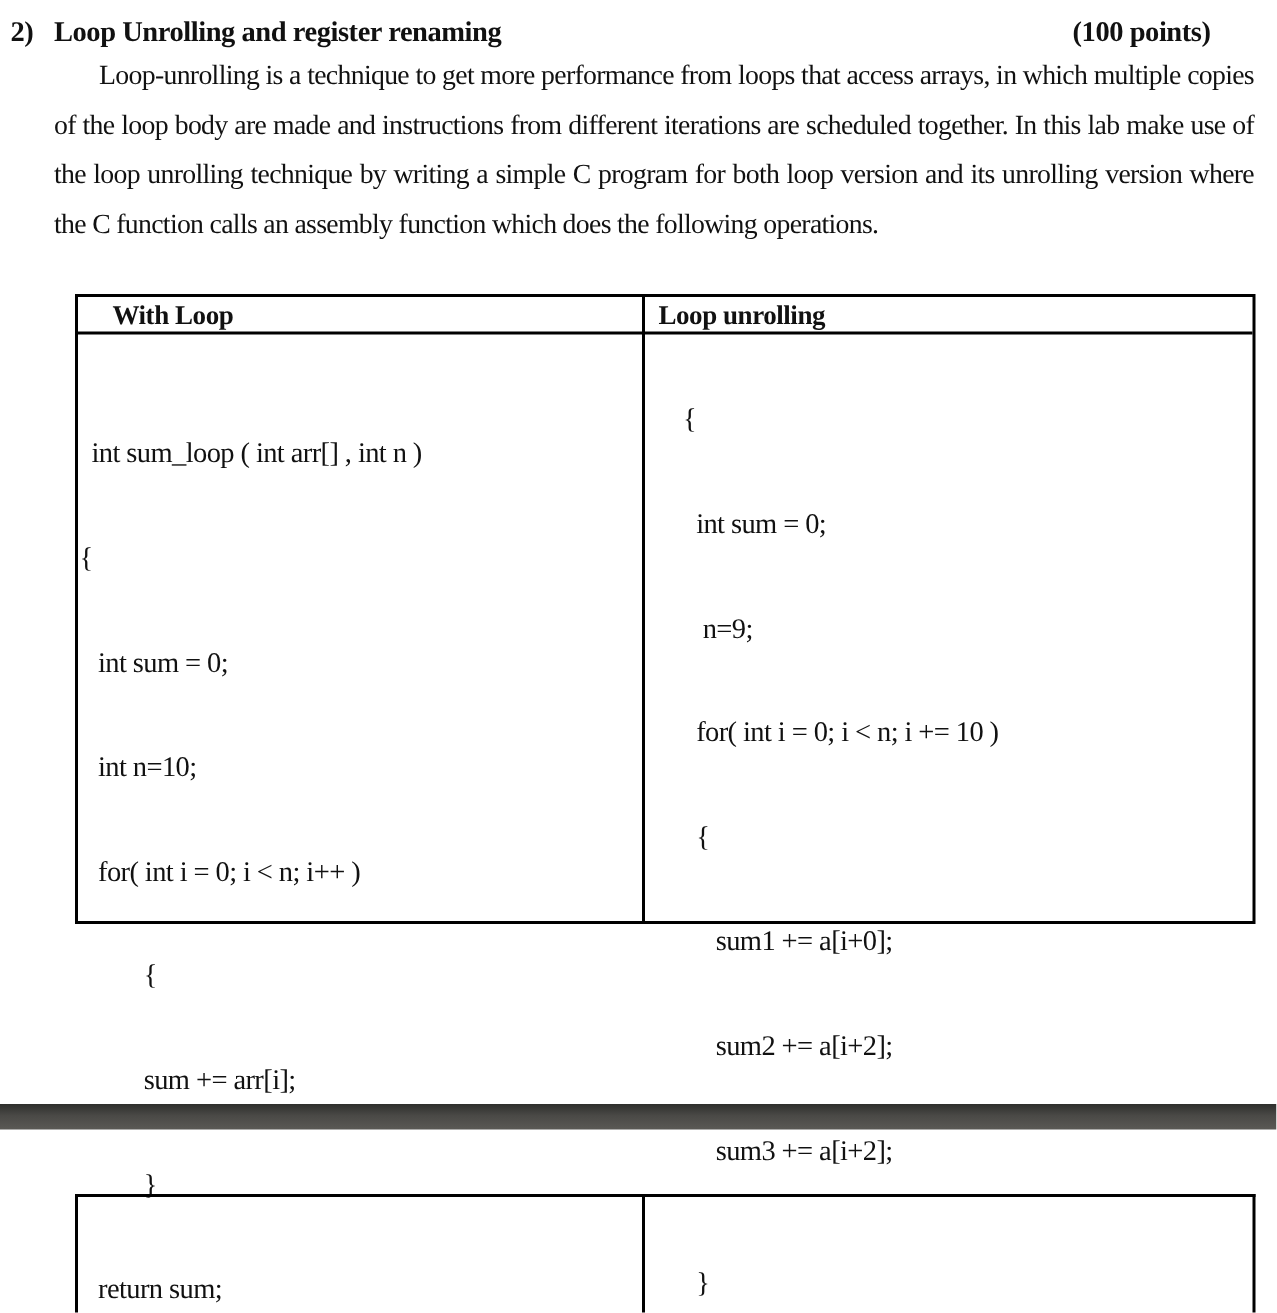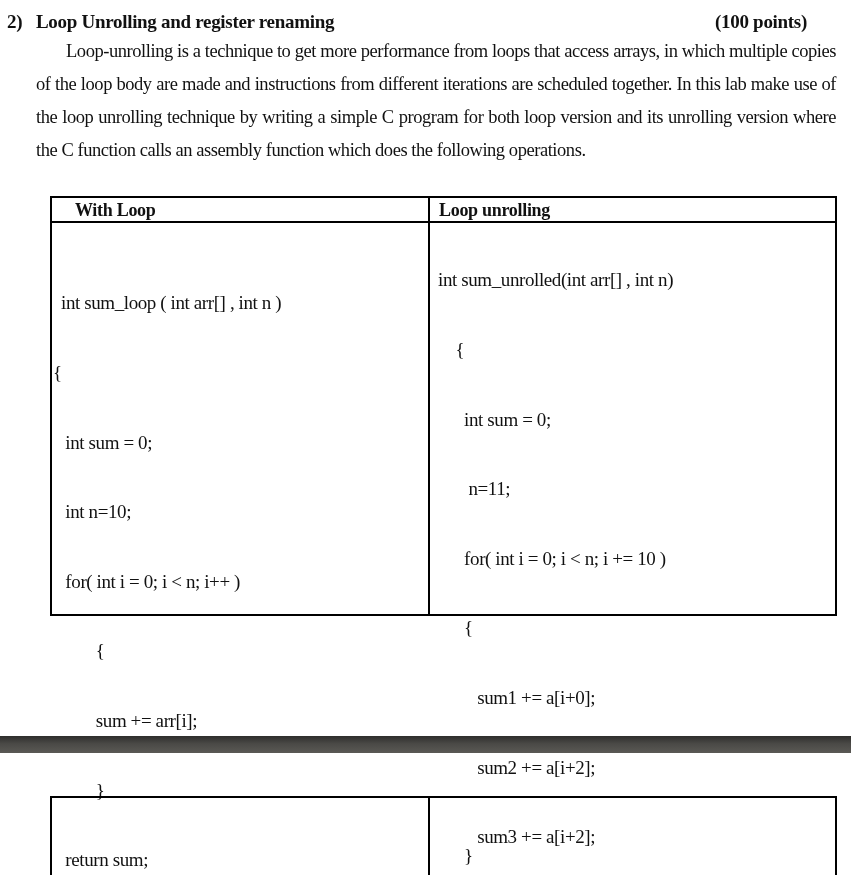--- a/index.html
+++ b/index.html
@@ -113,24 +113,23 @@
     <div> for( int i = 0; i &lt; n; i++ )</div>
     <div>        {</div>
     <div>        sum += arr[i];</div>
     <div>        }</div>
     <div> return sum;</div>
     
     
   </div>
 
   <div class="code" style="left:386px; top:24px;">
-    <div>int sum_unrolled(int arr[] , int n)</div>
     <div>    {</div>
     <div>      int sum = 0;</div>
-    <div>       n=11;</div>
+    <div>       n=9;</div>
     <div>      for( int i = 0; i &lt; n; i += 10 )</div>
     <div>      {</div>
     <div>         sum1 += a[i+0];</div>
     <div>         sum2 += a[i+2];</div>
     <div>         sum3 += a[i+2];</div>
     
     
     
     
     

